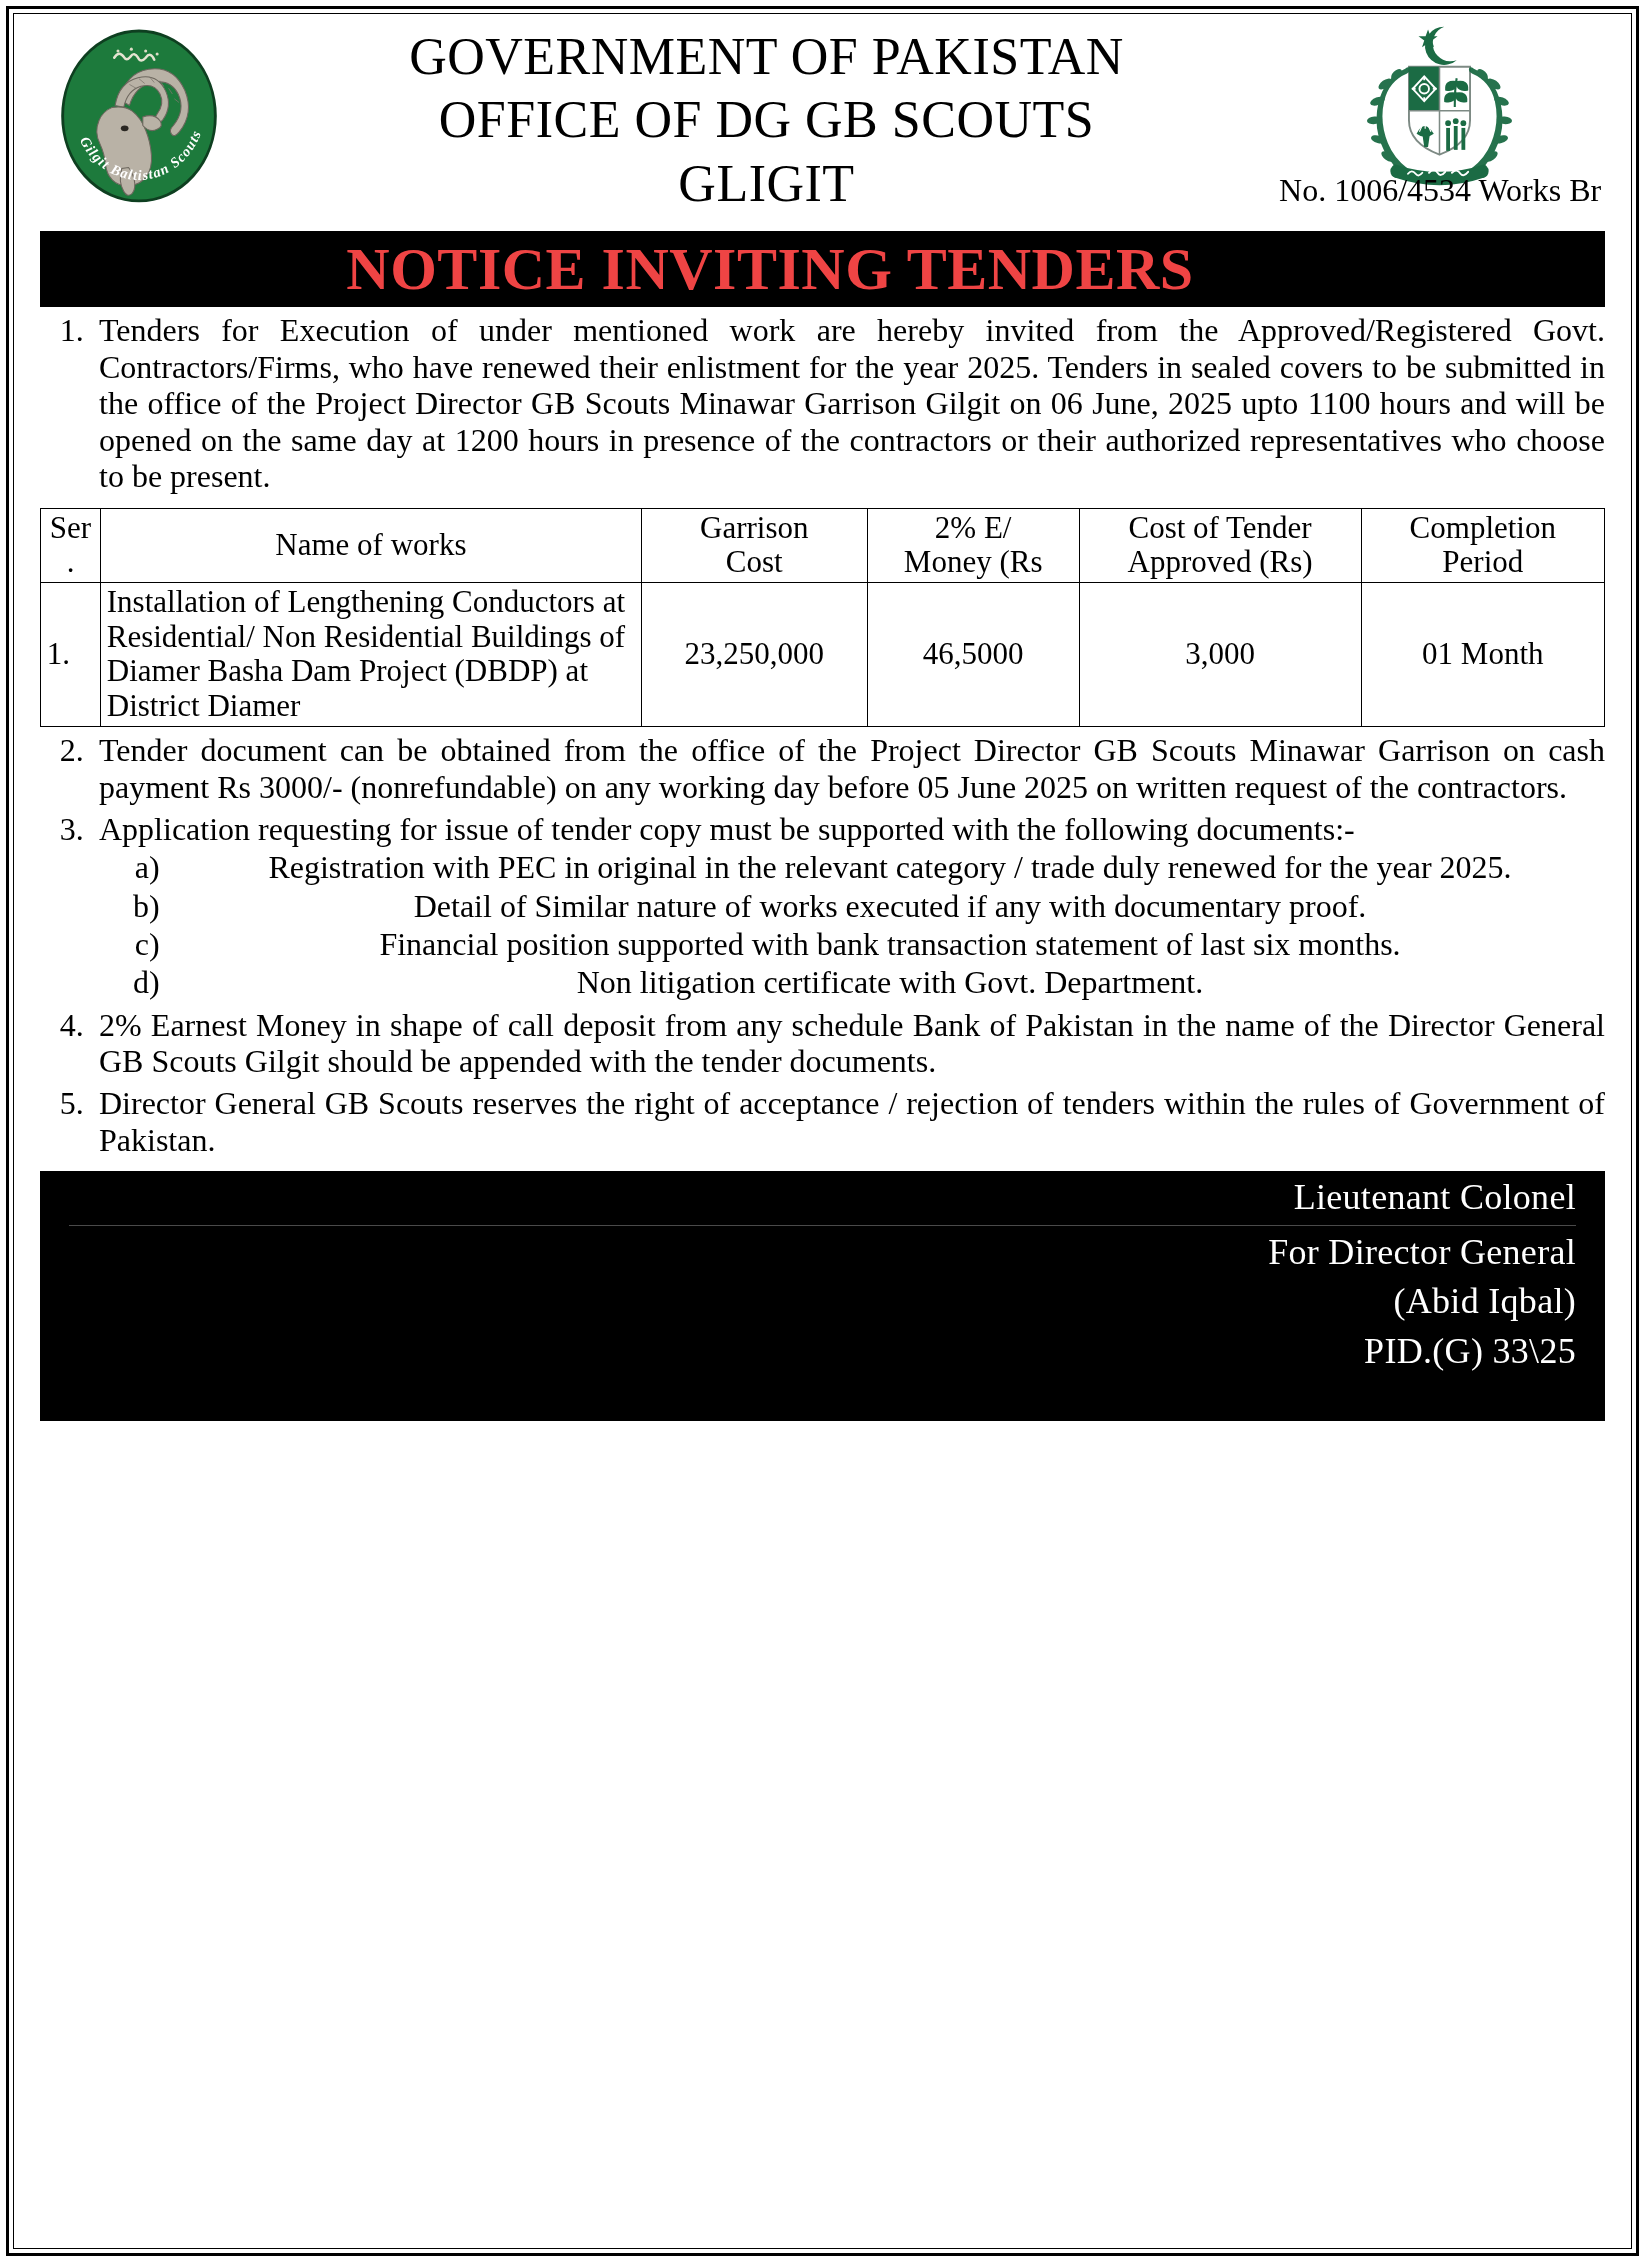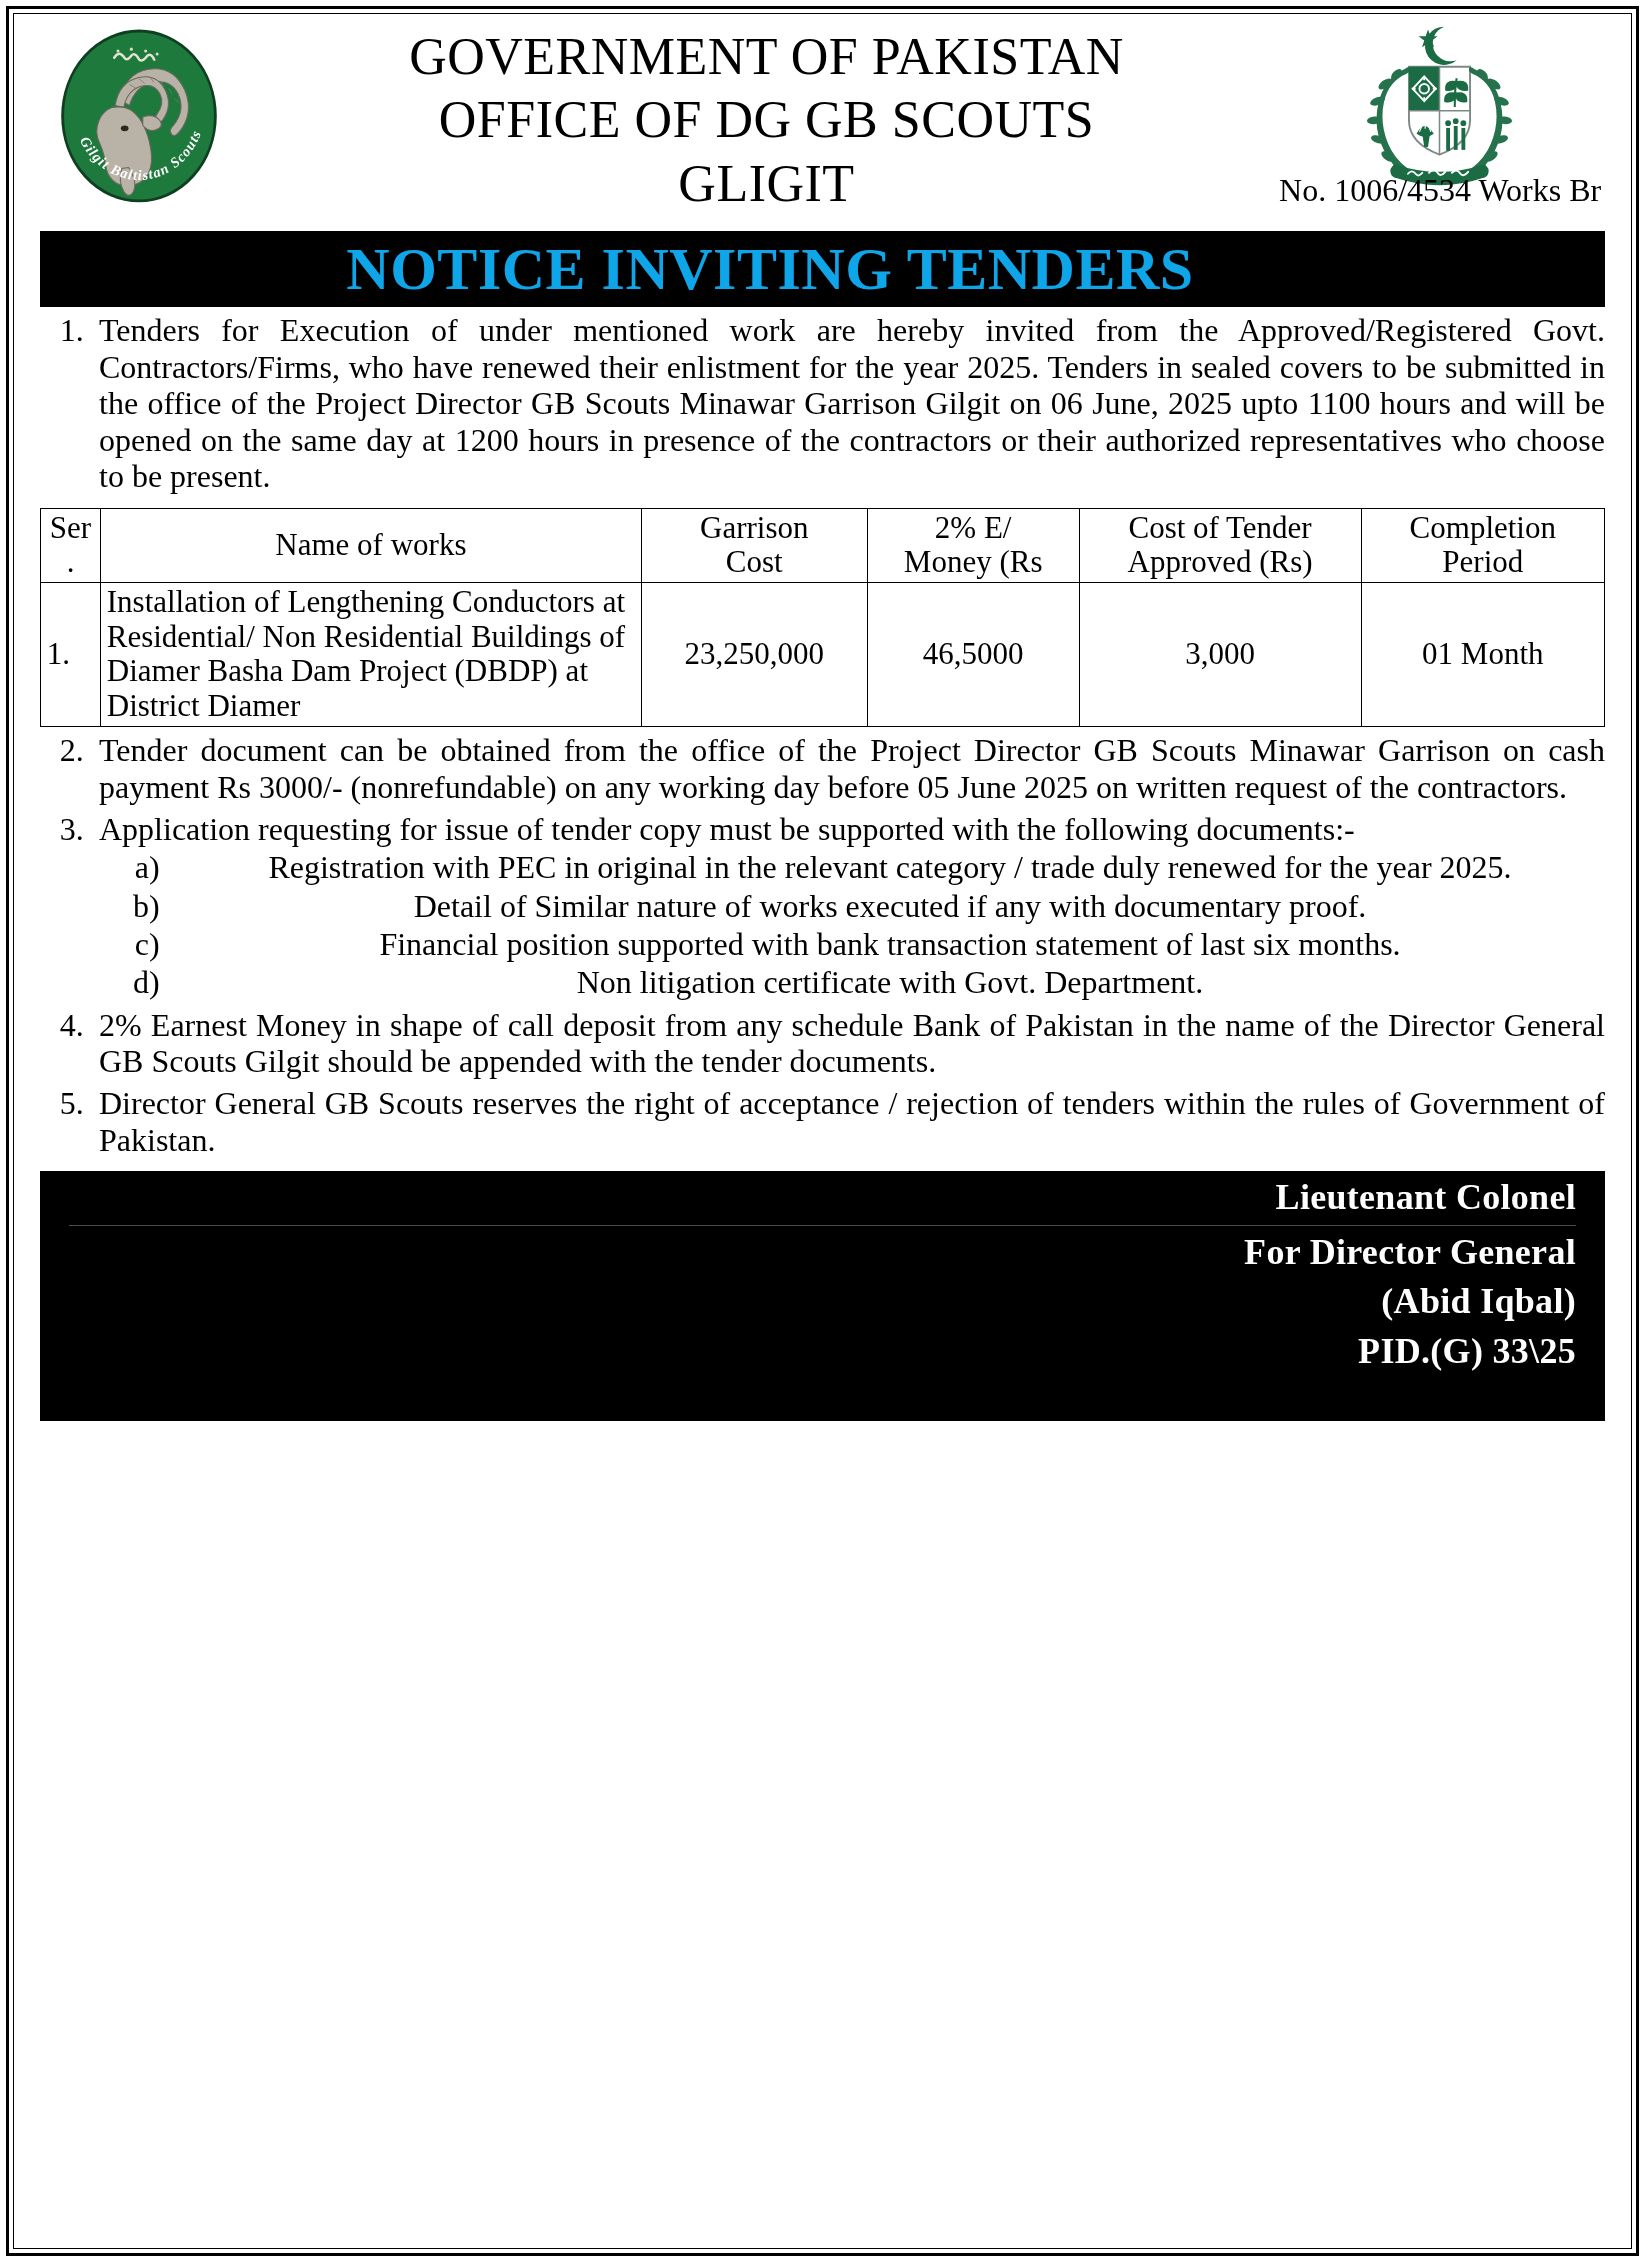--- a/index.html
+++ b/index.html
@@ -85,21 +85,21 @@
     width: 669px;
     text-align: right;
     font-size: 32px;
     line-height: 1.28;
   }
   .refno sup { font-size: 0.62em; vertical-align: super; }
 
   
   .banner {
     background: #000000;
-    color: #0ea5e9;
+    color: #ef4444;
     height: 76px;
     margin-top: 5.7px;
     display: flex;
     align-items: center;
     justify-content: center;
     padding-right: 105px;
     box-sizing: border-box;
   }
   .banner-title {
     font-size: 60px;
@@ -178,21 +178,21 @@
     background: #000000;
     color: #ffffff;
     margin-top: 13.4px;
     padding: 1.9px 29px 11.5px 29px;
     box-sizing: border-box;
     height: 250px;
   }
   .signline {
     text-align: right;
     font-size: 36px;
-    font-weight: bold;
+    font-weight: normal;
     line-height: 1.38;
     letter-spacing: 0.3px;
   }
   .sign-sep {
     border-bottom: 1px solid #4a4a4a;
     margin: 1.9px 0 1.9px 0;
   }
 </style>
 </head>
 <body>

